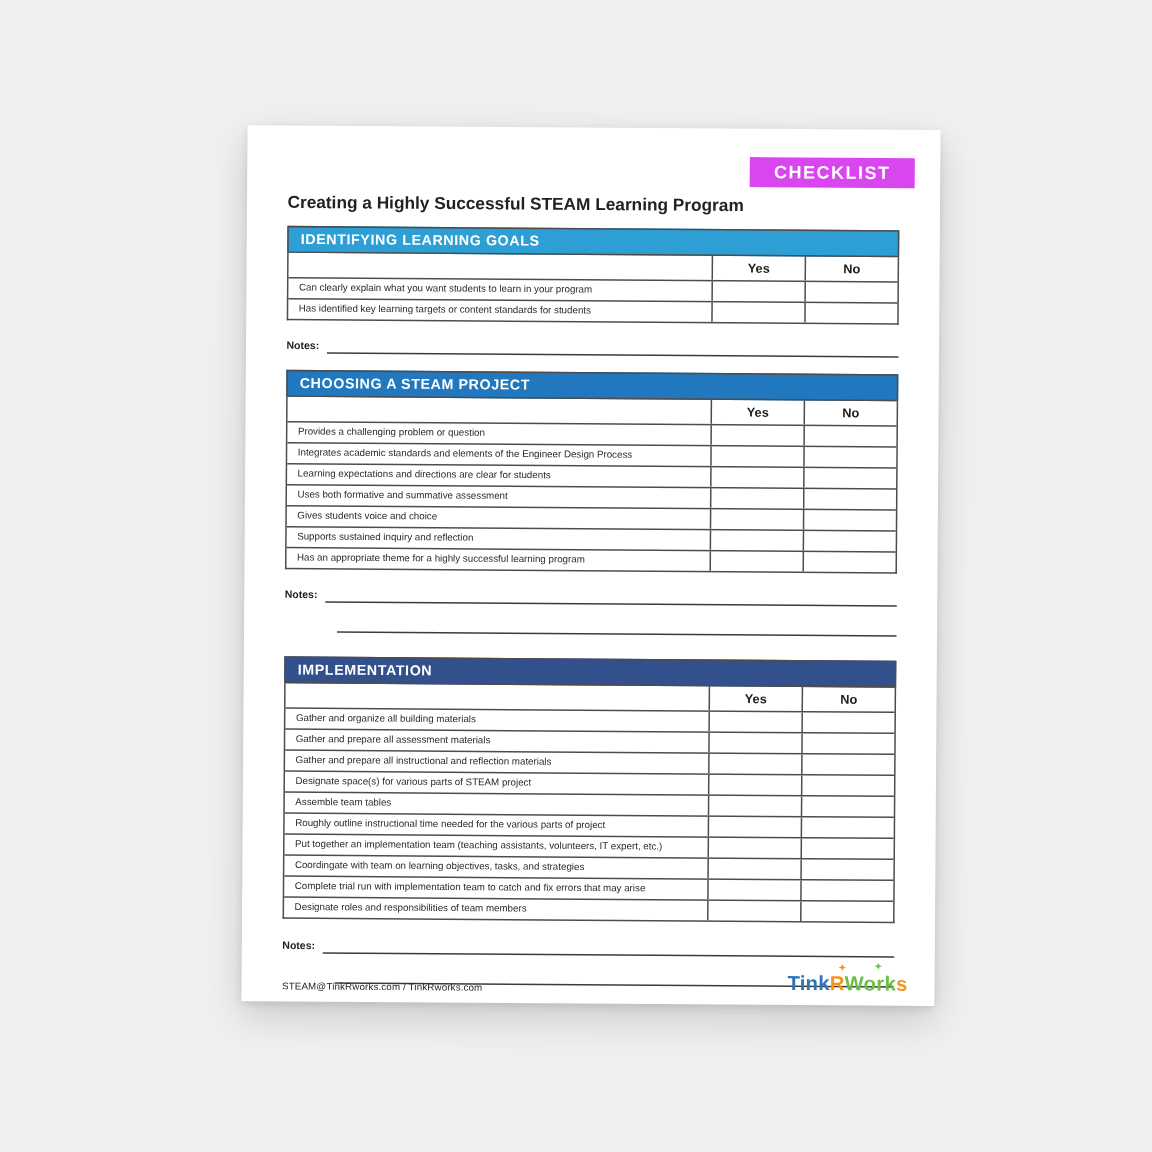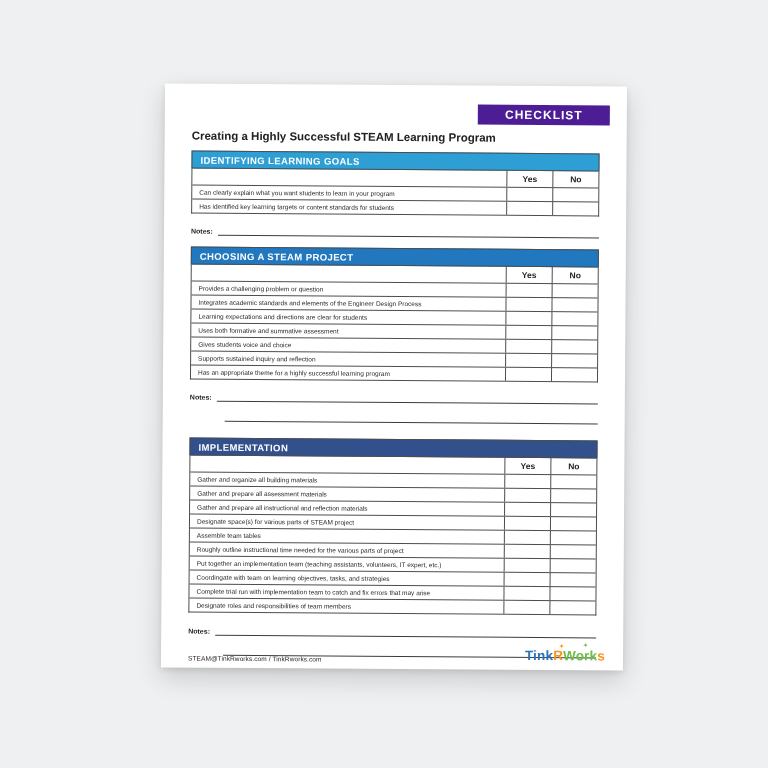--- a/index.html
+++ b/index.html
@@ -14,22 +14,22 @@
     position:absolute; left:163px; top:85px;
     width:462px; height:584px;
     background:#ffffff;
     transform: rotate(0.4deg);
     box-shadow: 0 10px 26px rgba(0,0,0,0.16), 0 2px 6px rgba(0,0,0,0.10);
   }
   .content { padding:46px 27px 0 27px; position:relative; height:100%; }
 
   .badge {
     position:absolute; top:19px; right:17px;
-    width:132px; height:20px;
-    background:#4c1d95;
+    width:110px; height:20px;
+    background:#d946ef;
     color:#ffffff; font-weight:bold; font-size:12px; letter-spacing:1px;
     display:flex; align-items:center; justify-content:center;
   }
 
   .doc-title { font-size:11.5px; font-weight:bold; color:#222; line-height:12px; }
 
   .checksection { margin-top:9px; }
   .checksection.s2 { margin-top:11px; }
   .checksection.s3 { margin-top:16px; }
 
@@ -42,21 +42,21 @@
   .sec-header.c1 { background:#2E9FD4; }
   .sec-header.c2 { background:#2178BE; }
   .sec-header.c3 { background:#32508C; }
 
   .grid { border:1px solid #4d4d4d; border-top:none; }
   .row { display:flex; height:14px; }
   .row.yn { height:16px; }
   .row + .row { border-top:1px solid #4d4d4d; }
   .cell { display:flex; align-items:center; }
   .cell.desc { flex:1; padding-left:7px; font-size:6.5px; color:#2a2a2a; }
-  .cell.mark { width:46px; border-left:1px solid #4d4d4d; justify-content:center; }
+  .cell.mark { width:62px; border-left:1px solid #4d4d4d; justify-content:center; }
   .row.yn .cell.mark { font-size:8.5px; font-weight:bold; color:#1d1d1d; }
 
   .notes { margin-top:12px; }
   .checksection.s3 .notes { margin-top:13px; }
   .notes-row { display:flex; align-items:flex-end; height:10px; }
   .notes-row.cont { margin-top:10px; padding-left:30px; }
   .notes-label { font-size:7px; font-weight:bold; color:#1d1d1d; line-height:8px; }
   .notes-line { flex:1; margin-left:5px; border-bottom:1.4px solid #3c3c3c; height:8px; }
 
   .footer-contact {

